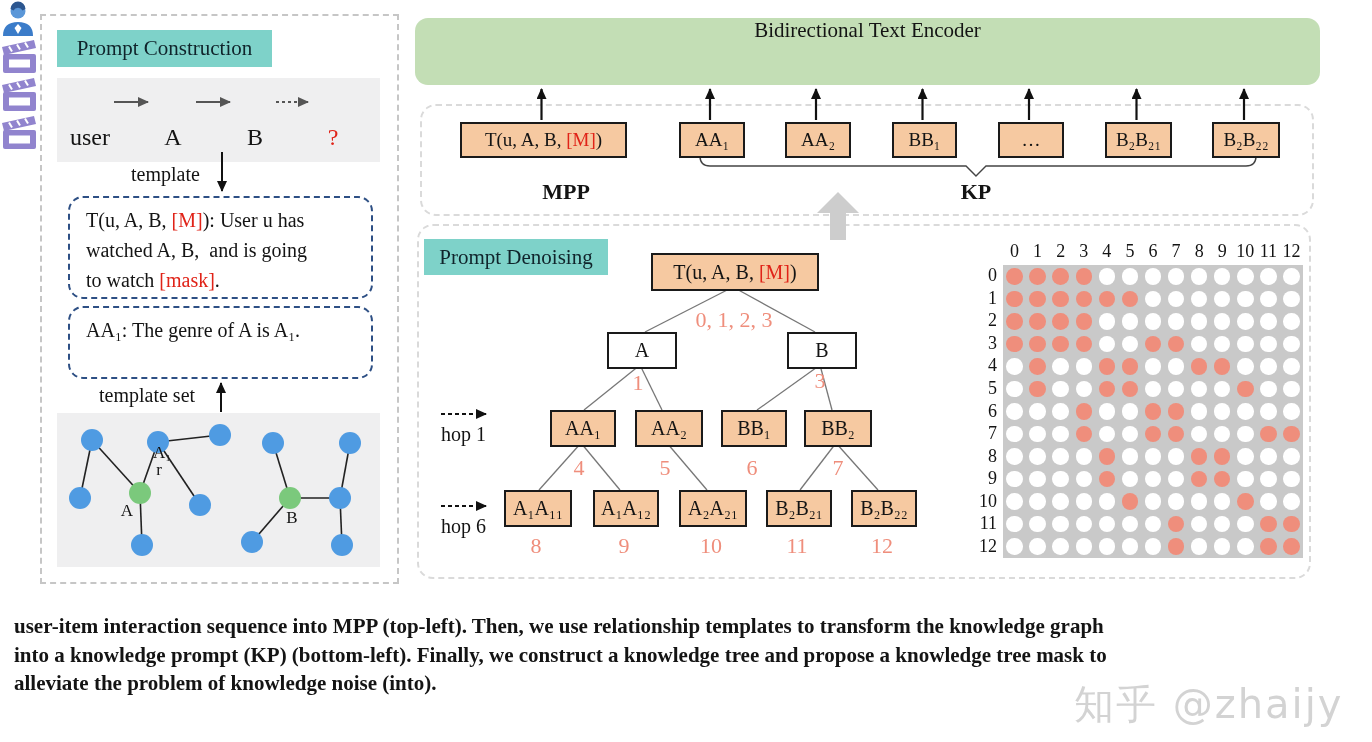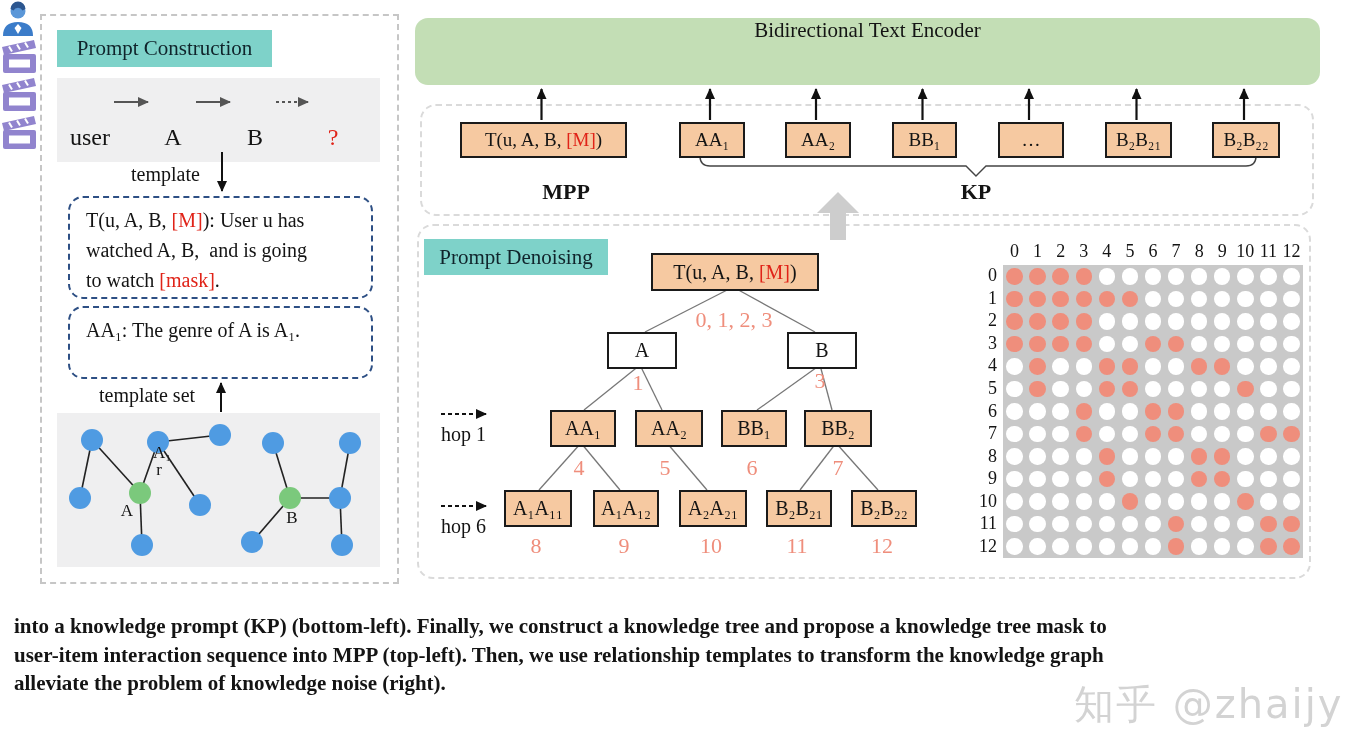--- a/index.html
+++ b/index.html
@@ -120,23 +120,23 @@
   <div class="dashbox" id="kp-tpl" style="left:68px;top:306px;width:279px;height:56px;"><div>AA₁: The genre of A is A₁.</div></div>
   <div class="smallserif" style="left:99px;top:384px;">template set</div>
 
   <div class="smallserif bold" style="left:520px;top:179px;width:70px;text-align:right;font-size:22px;">MPP</div>
   <div class="smallserif bold" style="left:946px;top:179px;width:60px;text-align:center;font-size:22px;">KP</div>
 
   <div class="smallserif" style="left:441px;top:423px;">hop 1</div>
   <div class="smallserif" style="left:441px;top:515px;">hop 6</div>
 
   <div id="caption">
+      <div>user-item interaction sequence into MPP (top-left). Then, we use relationship templates to transform the knowledge graph</div>
       <div>into a knowledge prompt (KP) (bottom-left). Finally, we construct a knowledge tree and propose a knowledge tree mask to</div>
-      <div>user-item interaction sequence into MPP (top-left). Then, we use relationship templates to transform the knowledge graph</div>
-      <div>alleviate the problem of knowledge noise (right).</div>
+      <div>alleviate the problem of knowledge noise (into).</div>
     </div>
   <div id="watermark">知乎 @zhaijy</div>
 <div style="left: 71px; top: 82px; width: 38px; height: 38px;"><svg width="36" height="38" viewBox="0 0 36 38">
         <path d="M3,36 q0,-14 15,-14 q15,0 15,14 Z" fill="#3b7cc9"></path>
         <circle cx="18" cy="11" r="7.5" fill="#5b97d8"></circle>
         <path d="M10.5,9 a7.5,7.5 0 0 1 15,0 l-3,1.5 a5,5 0 0 0 -9,0 Z" fill="#2c568f"></path>
         <polygon points="18,24 14.5,28 18,34 21.5,28" fill="#fff"></polygon>
       </svg></div>
     <div class="seqlabel" style="left: 90px; top: 124px;">user</div>
     <div style="left: 154px; top: 82px; width: 38px; height: 38px;"><svg width="38" height="38" viewBox="0 0 38 38">

